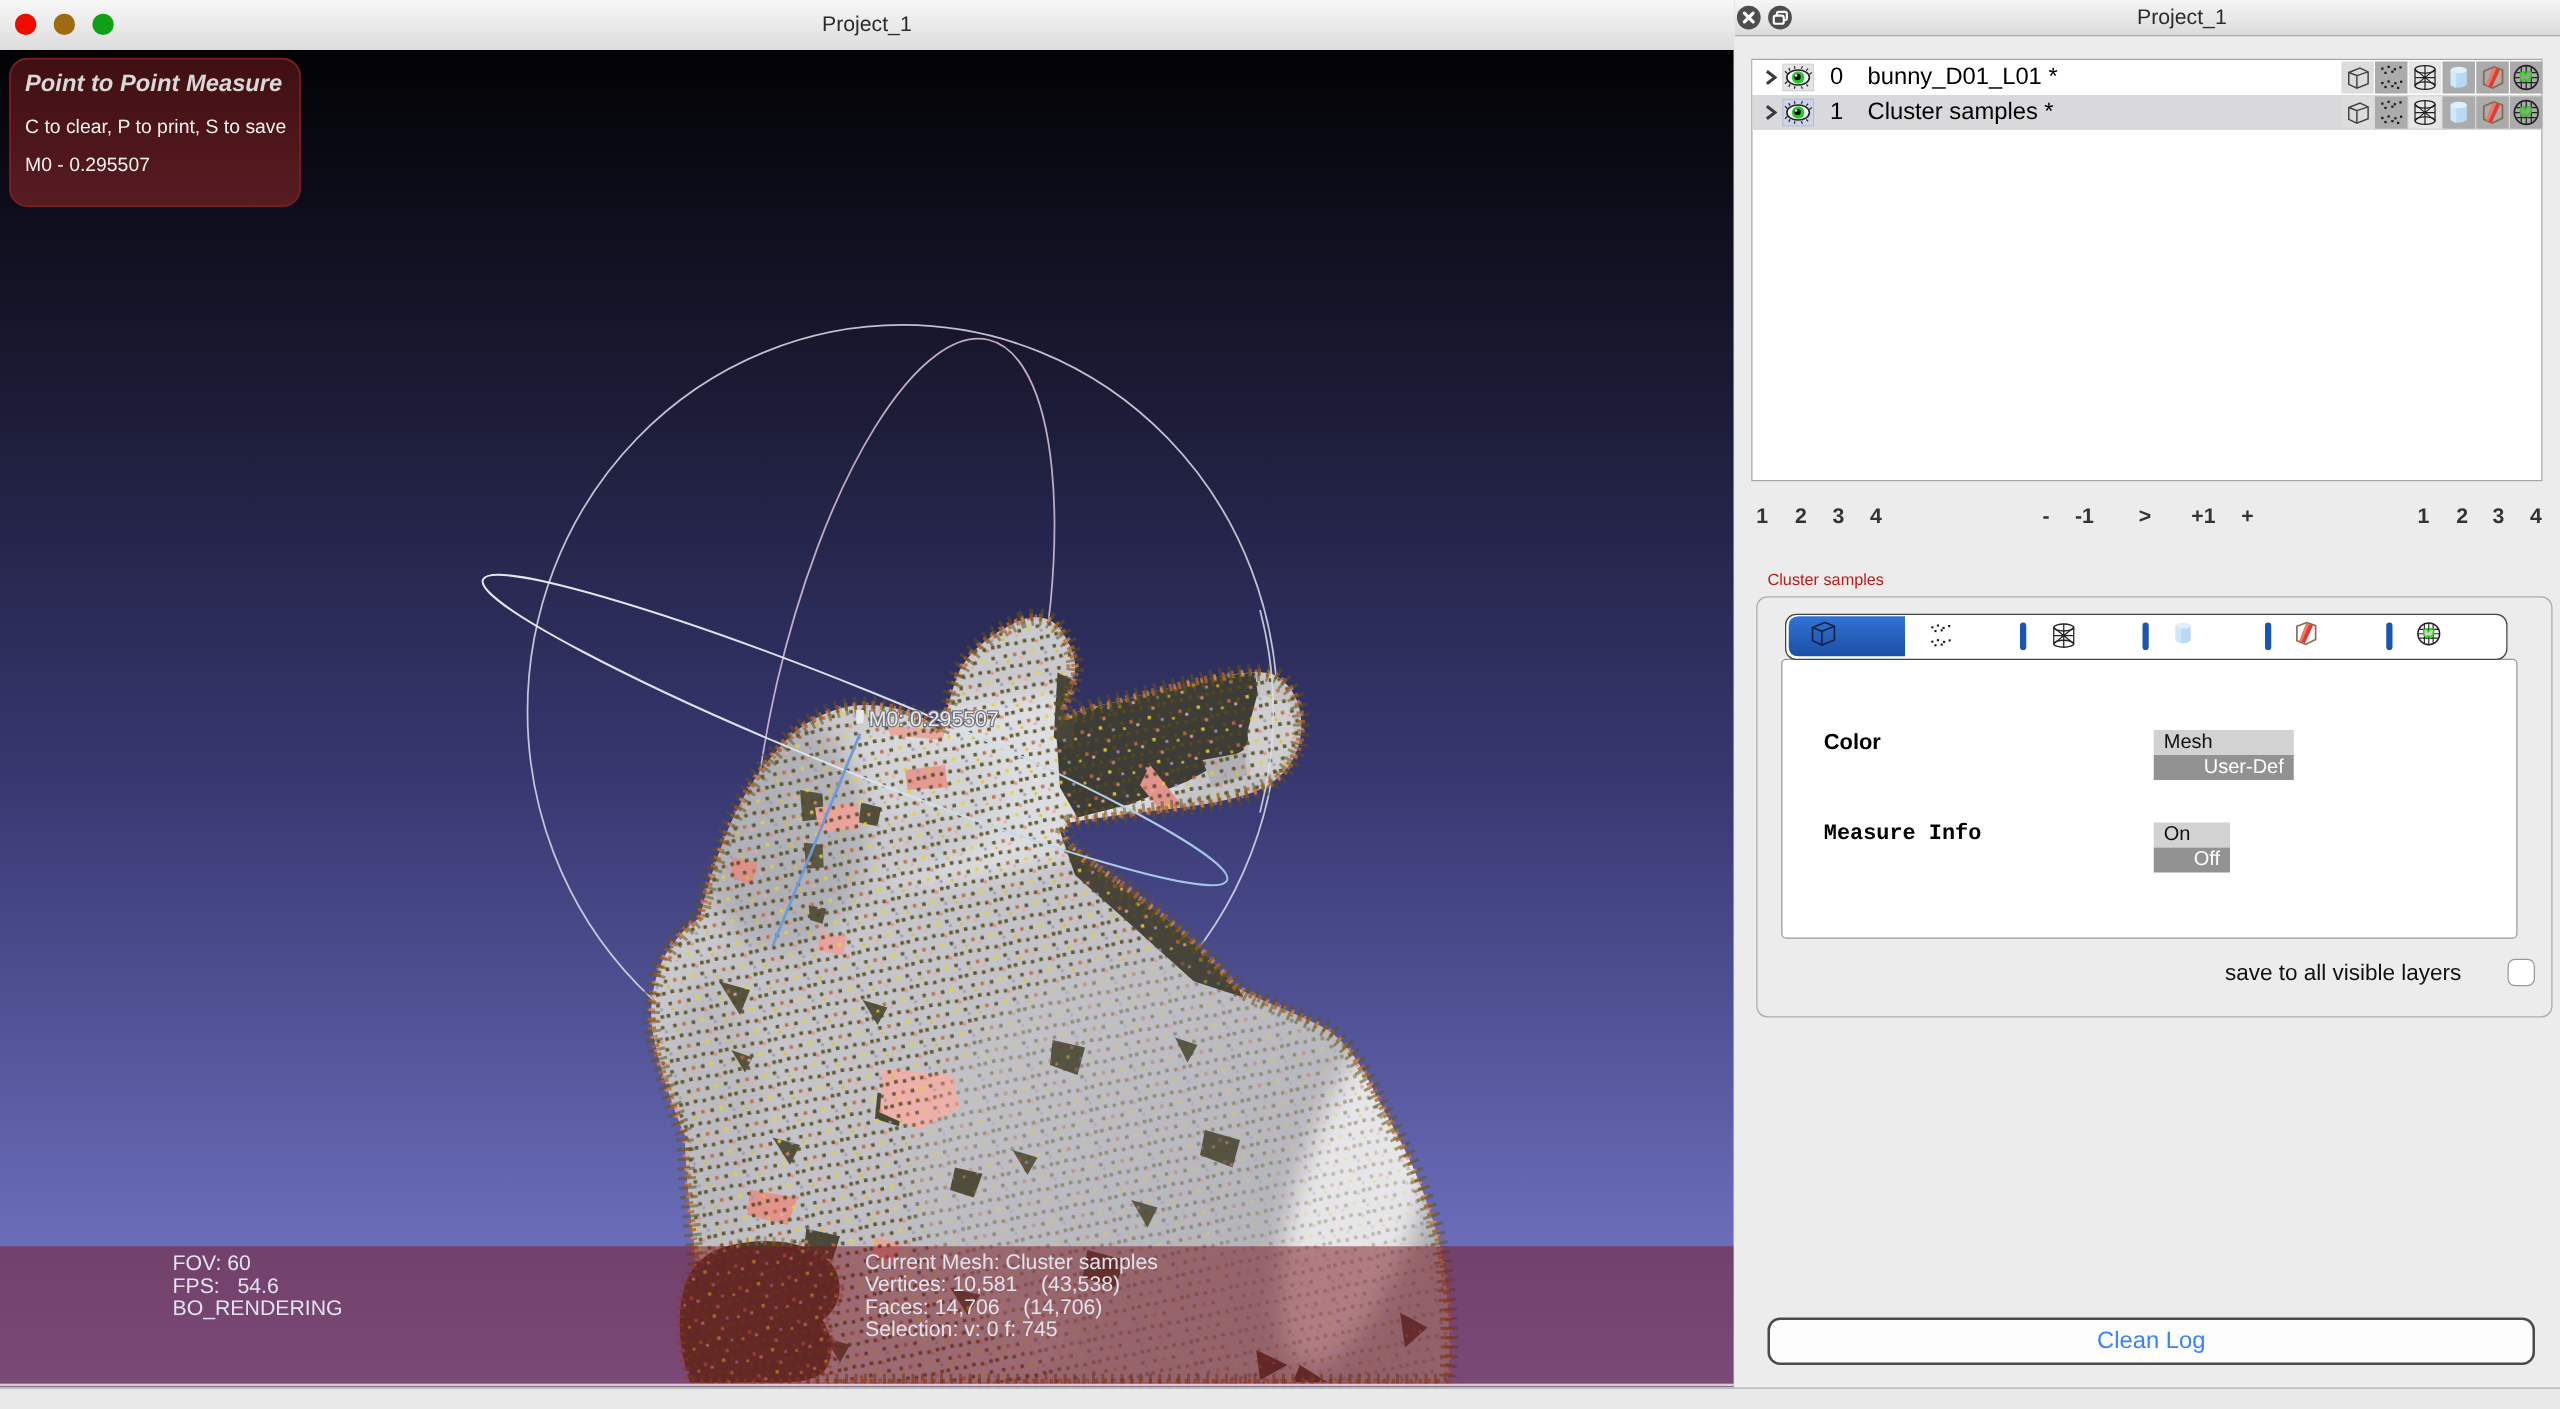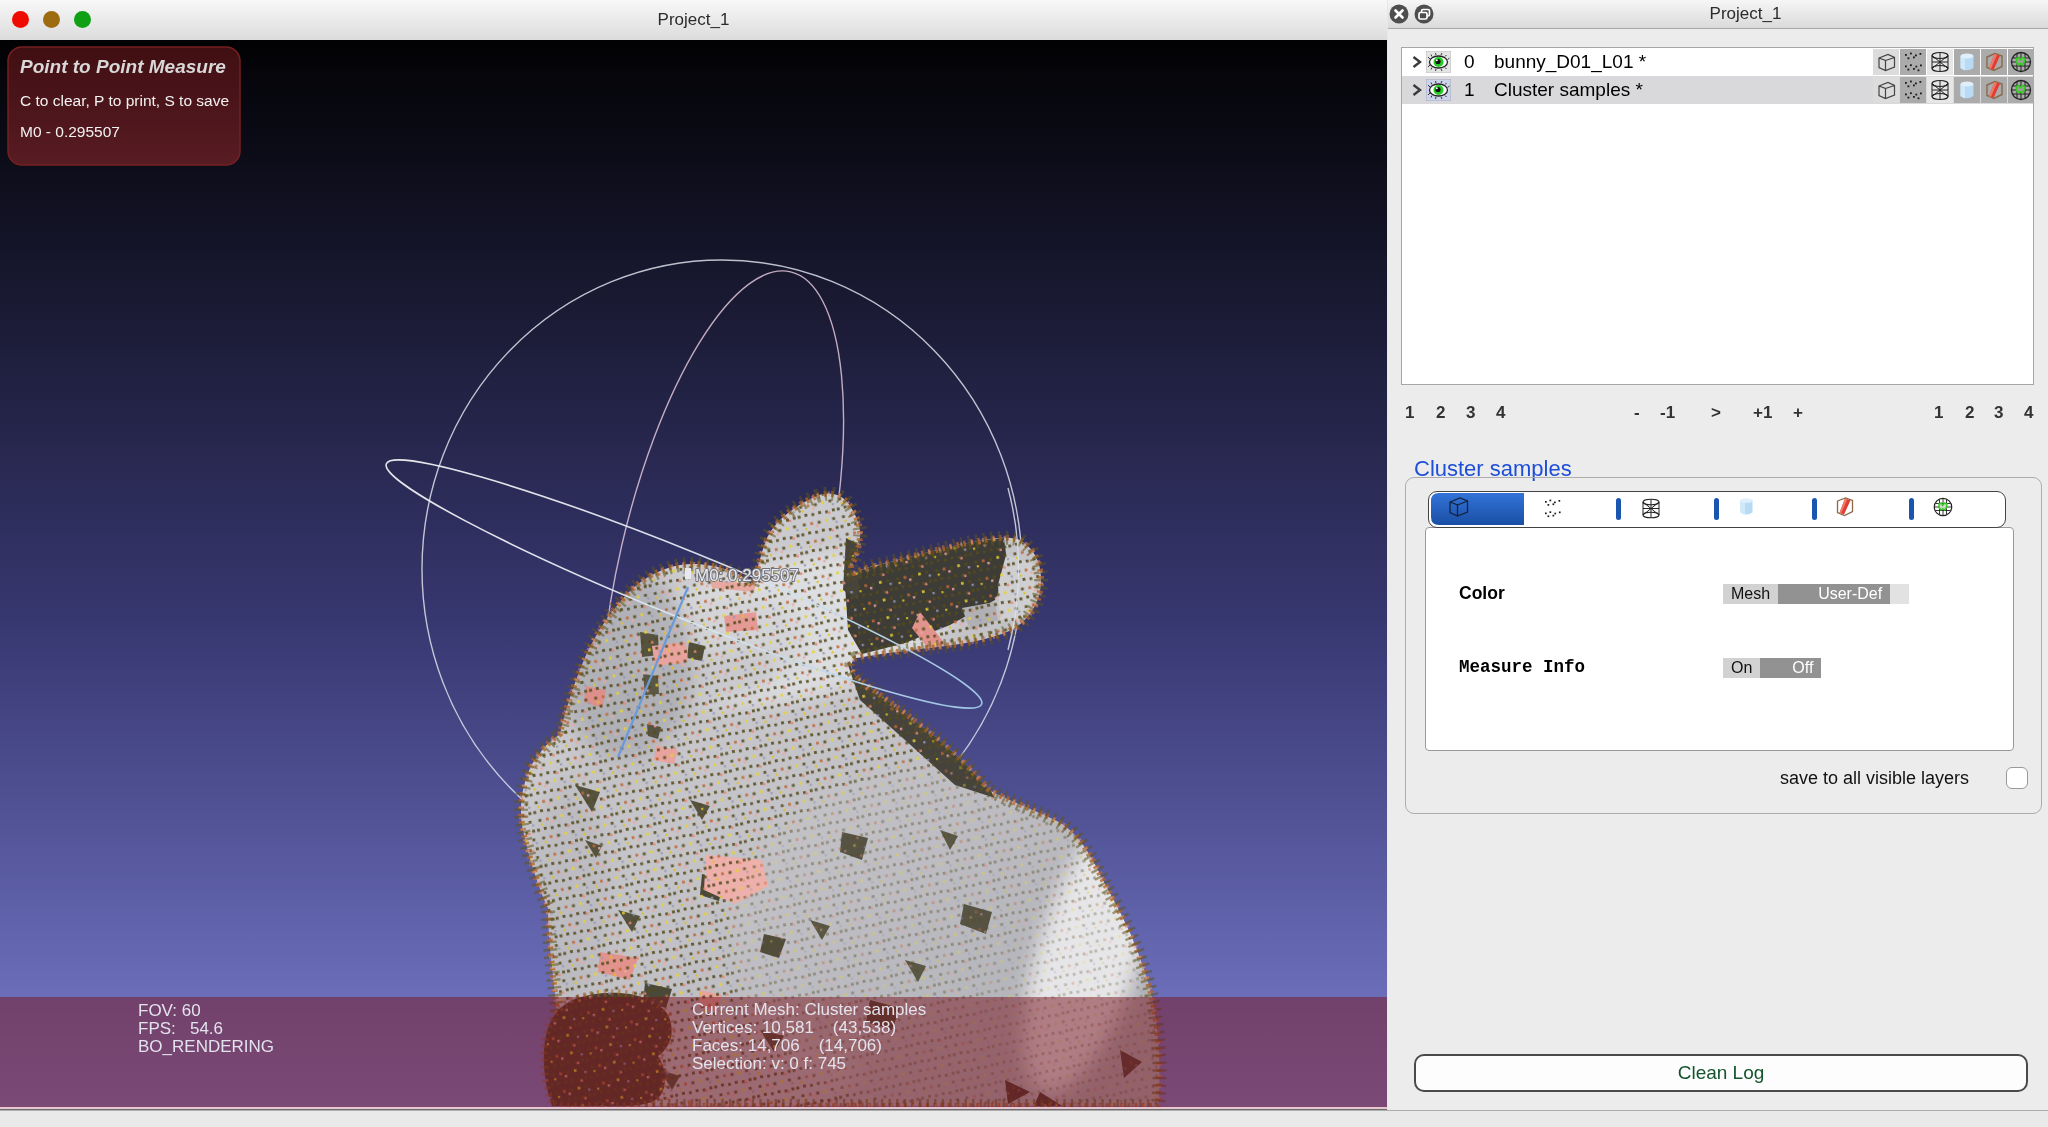--- a/index.html
+++ b/index.html
@@ -20,31 +20,31 @@
      text-align:center;font-size:17px;color:#2b2b2b;padding-left:55px;box-sizing:border-box;}
   #layerbox{left:13px;top:47px;width:633px;height:338px;background:#fff;border:1px solid #a6a6a6;box-sizing:border-box;}
   .lrow{position:absolute;left:0;width:631px;height:28px;font-size:19px;color:#000;}
   .lrow .num{position:absolute;left:62px;top:3px;}
   .lrow .nam{position:absolute;left:92px;top:3px;}
   .chev{position:absolute;left:9px;top:8px;width:11px;height:12px;}
   .eyebox{position:absolute;left:24px;top:3px;width:25px;height:22px;}
   .licons{position:absolute;left:471px;top:1px;width:162px;height:26px;}
   .numrow{position:absolute;top:403px;left:0;width:660px;height:20px;font-size:17px;font-weight:bold;color:#333;}
   .numrow span{position:absolute;}
-  #grouplabel{position:absolute;left:26px;top:456px;font-size:22px;color:#1d4ed8;}
+  #grouplabel{position:absolute;left:26px;top:456px;font-size:13px;color:#b91c1c;}
   #groupbox{left:17px;top:477px;width:635px;height:335px;border:1px solid #adadad;border-radius:9px;}
   #tabcontent{left:37px;top:527px;width:589px;height:224px;background:#fff;border:1px solid #9a9a9a;border-radius:4px;box-sizing:border-box;}
   #tabbar{left:40px;top:491px;width:578px;height:37px;background:#fff;border:1.5px solid #444;border-radius:9px;box-sizing:border-box;}
   .flabel{position:absolute;font-size:17.5px;font-weight:bold;color:#000;}
-  .seg{position:absolute;height:20px;font-size:16px;display:flex;}
+  .seg{position:absolute;height:20px;font-size:16px;display:flex;flex-direction:column;}
   .seg div{height:20px;line-height:20px;padding:0 8px;}
   #logbox{left:14px;top:859px;width:632px;height:164px;background:#fff;border:1px solid #9a9a9a;box-sizing:border-box;
       font-family:"Liberation Mono",monospace;font-size:14px;color:#111;}
   #cleanlog{left:26px;top:1054px;width:614px;height:38px;background:#fdfdfd;border:2px solid #4a4a4a;
-      border-radius:10px;box-sizing:border-box;text-align:center;line-height:34px;font-size:19px;color:#14532d;}
+      border-radius:10px;box-sizing:border-box;text-align:center;line-height:34px;font-size:19px;color:#3b82f6;}
   #bottomstrip{left:0;top:1110px;width:2048px;height:17px;background:#e9e9e9;border-top:1px solid #adadad;box-sizing:border-box;}
 </style>
 </head>
 <body>
 
 <div id="lwin" class="abs">
   <div id="ltit" class="abs titlebar">
     <div class="tl" style="left:12px;background:#ee0b00;"></div>
     <div class="tl" style="left:43px;background:#9e6c10;"></div>
     <div class="tl" style="left:74px;background:#0fa015;"></div>

